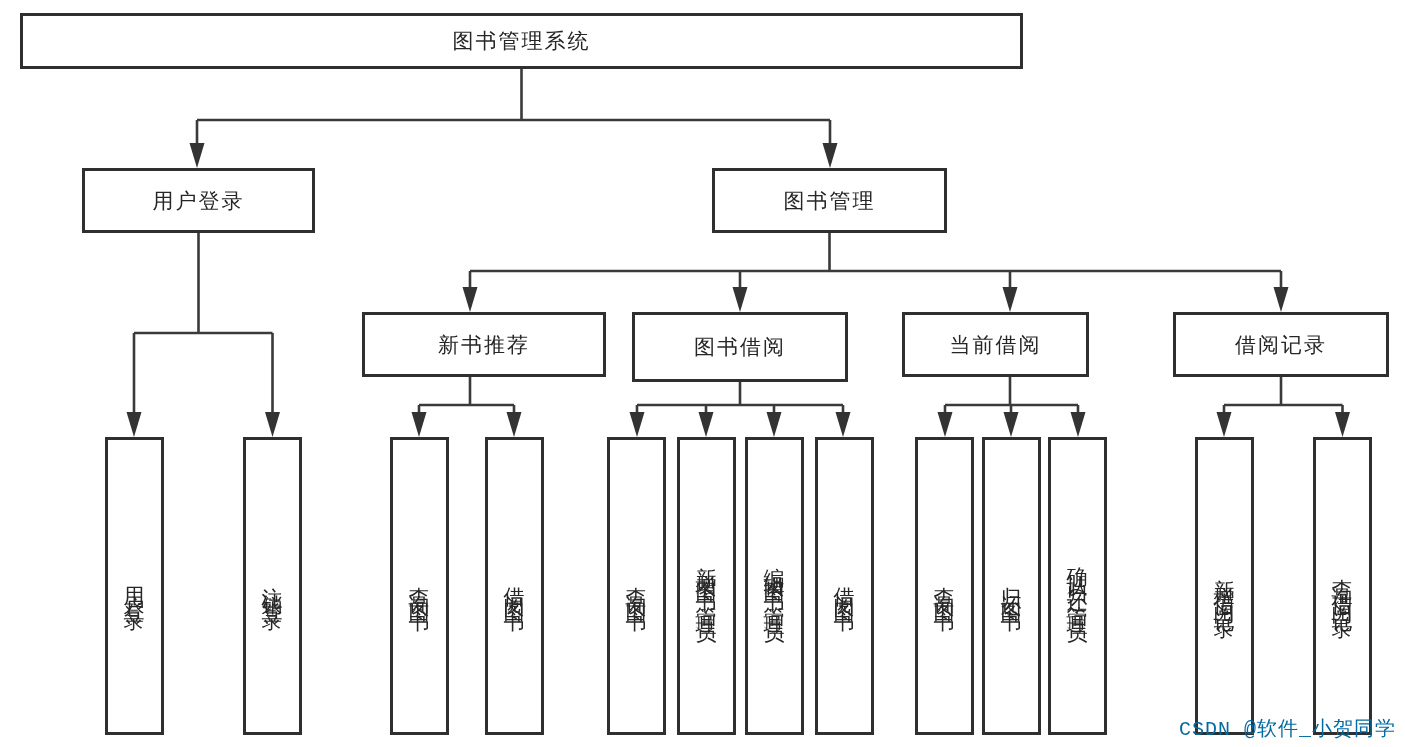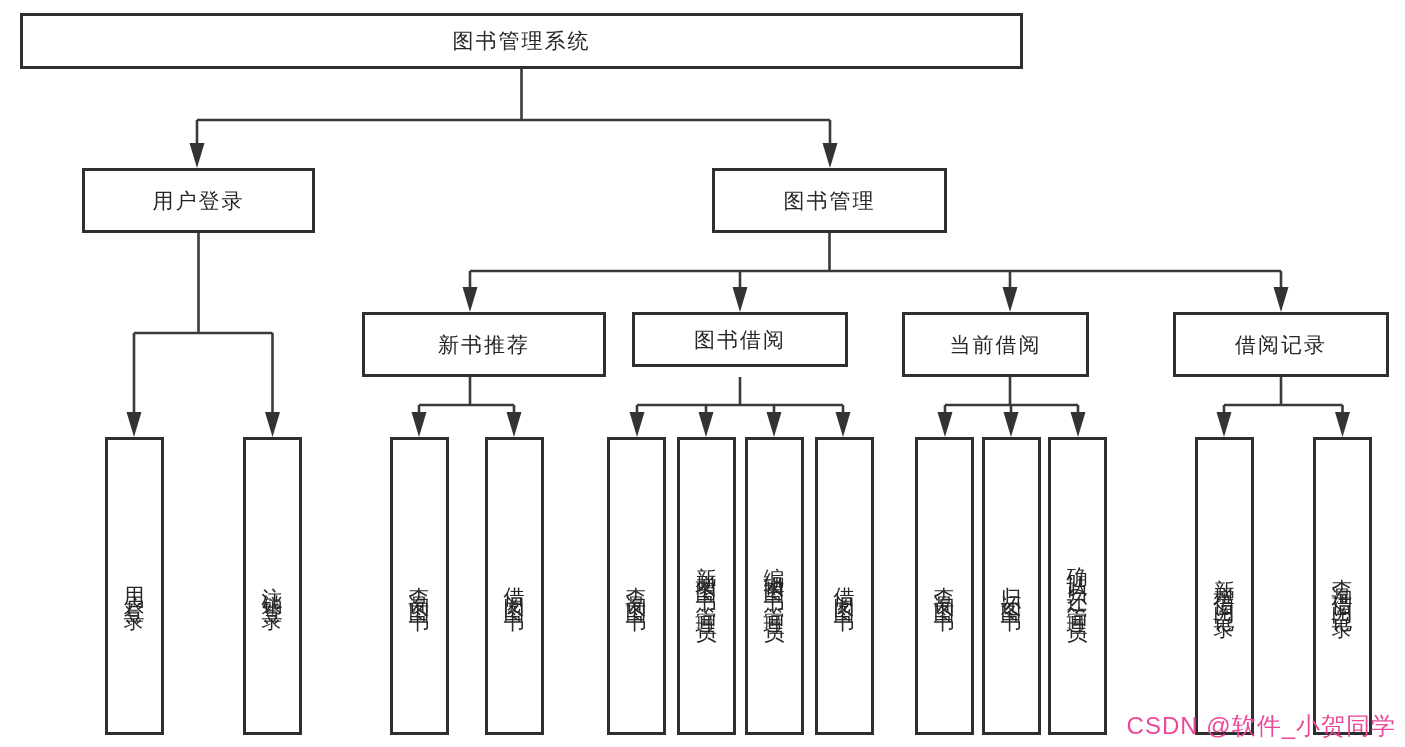--- a/index.html
+++ b/index.html
@@ -18,21 +18,21 @@
     position:absolute; top:437px; width:59px; height:298px;
     border:3px solid #2f2f2f; background:#ffffff;
     display:flex; align-items:center; justify-content:center; z-index:2;
   }
   .vbox span {
     writing-mode:vertical-rl; text-orientation:mixed;
     font-size:21px; letter-spacing:8px; line-height:1.1; white-space:nowrap;
   }
   .watermark {
     position:absolute; right:9px; bottom:5px; z-index:3;
-    color:#ec4899; font-size:24px; letter-spacing:1px; white-space:nowrap;
+    color:#0369a1; font-size:20px; letter-spacing:1px; white-space:nowrap;font-family:Liberation Mono, monospace;
   }
 </style>
 </head>
 <body>
 
 <div class="canvas">
 
   <svg class="connectors" viewBox="0 0 1405 747" xmlns="http://www.w3.org/2000/svg">
 
     <path d="M521.5 69 V120 M197 120 H830 M197 120 V160 M830 120 V160"></path>
@@ -68,21 +68,21 @@
     <polygon points="1216.5,412 1231.5,412 1224,437"></polygon>
     <polygon points="1335,412 1350,412 1342.5,437"></polygon>
   </svg>
 
   <div class="box" style="left:20px; top:13px; width:1003px; height:56px;">图书管理系统</div>
 
   <div class="box" style="left:82px; top:168px; width:233px; height:65px;">用户登录</div>
   <div class="box" style="left:712px; top:168px; width:235px; height:65px;">图书管理</div>
 
   <div class="box" style="left:362px; top:312px; width:244px; height:65px;">新书推荐</div>
-  <div class="box" style="left:632px; top:312px; width:216px; height:55px;">图书借阅</div>
+  <div class="box" style="left:632px; top:312px; width:216px; height:70px;">图书借阅</div>
   <div class="box" style="left:902px; top:312px; width:187px; height:65px;">当前借阅</div>
   <div class="box" style="left:1173px; top:312px; width:216px; height:65px;">借阅记录</div>
 
   <div class="vbox" style="left:105px;">
     <span>用户登录</span>
   </div>
   <div class="vbox" style="left:243px;">
     <span>注销登录</span>
   </div>
 

